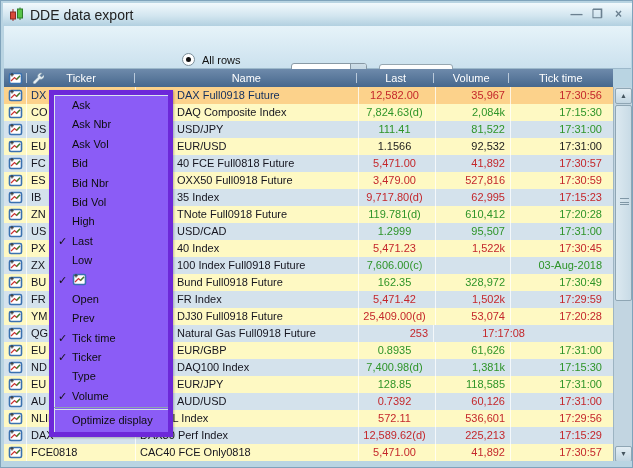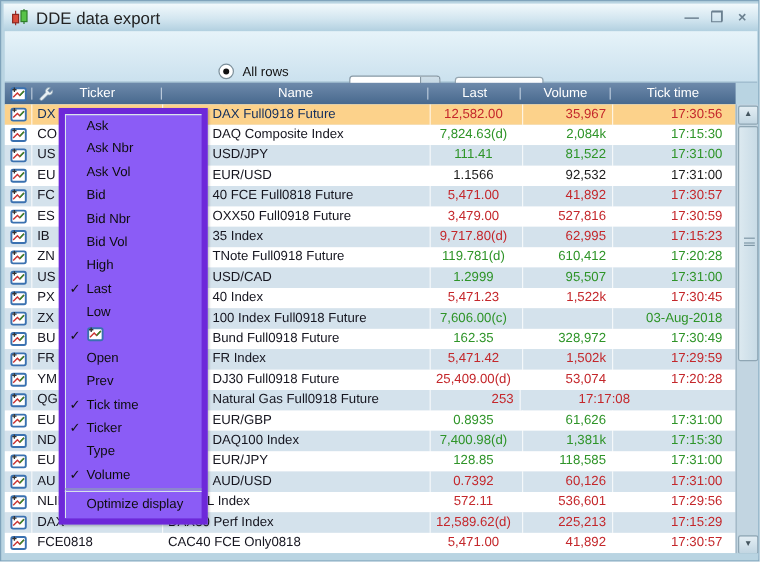--- a/index.html
+++ b/index.html
@@ -63,21 +63,21 @@
   .h-cell::after {
     content:""; position:absolute; right:0; top:4px; height:10px; width:1px; background:#b9c9da;
   }
   .h-icon { width:23px; } .h-ticker { width:109px; } .h-name { width:223px; }
   .h-last { width:77px; } .h-volume { width:75px; } .h-tick { width:105px; }
   .h-tick::after { display:none; }
   .wrench { position:absolute; left:4px; top:2px; }
   
   .rows { position:absolute; left:3px; top:86px; width:609px; height:374px; background:#d4e2ec; }
   .row { display:flex; height:17px; background:#d4e2ec; }
-  .row.alt { background:#ffffff; }
+  .row.alt { background:#fef9c3; }
   .row.selected { background:#fcd28b; }
   .cell {
     height:17px; line-height:17px; font-size:11px; color:#15151f;
     border-right:1px solid rgba(255,255,255,.75); overflow:hidden; white-space:nowrap;
   }
   .c-icon { width:23px; display:flex; align-items:center; justify-content:center; }
   .c-ticker { width:109px; padding-left:4px; }
   .c-name { width:223px; padding-left:4px; }
   .row.nshift .c-name { padding-left:41px; }
   .c-last { width:77px; text-align:center; padding-right:5px; }

